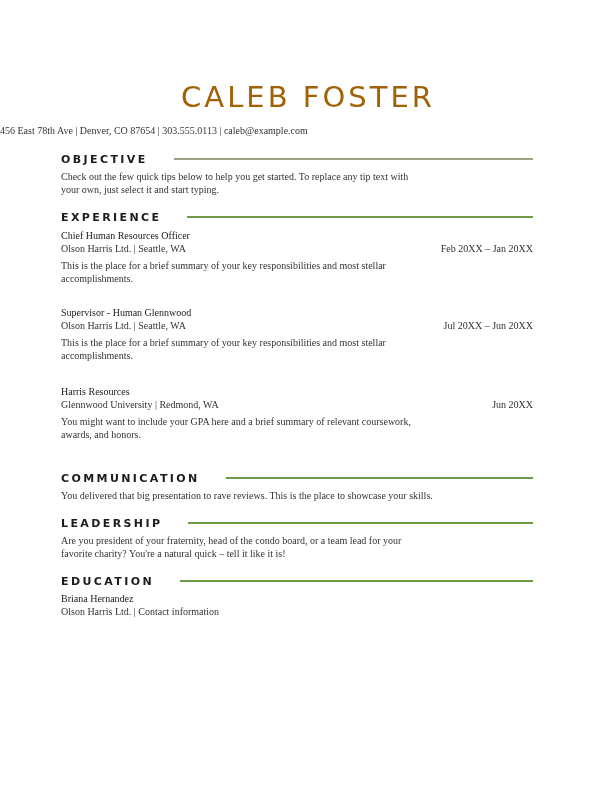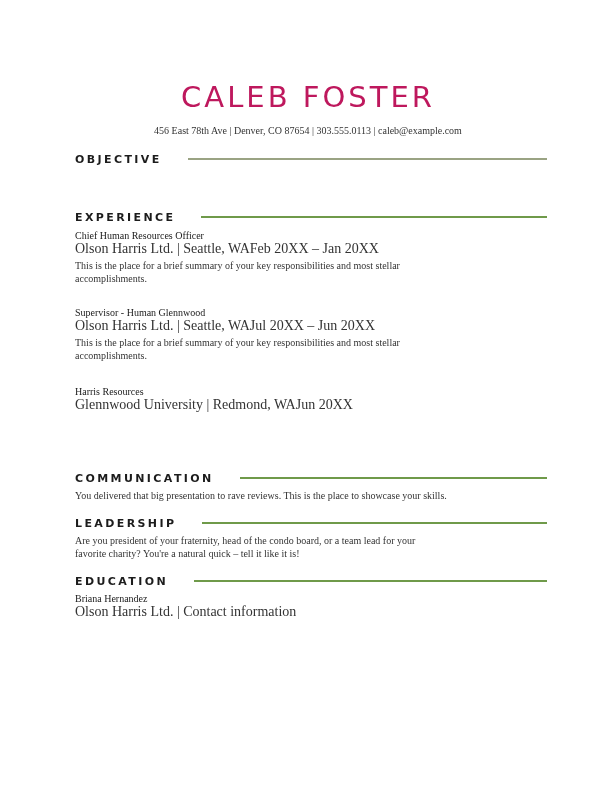--- a/index.html
+++ b/index.html
@@ -1,39 +1,40 @@
 <!DOCTYPE html>
 <html><head>
 <meta charset="utf-8">
 <style>
   html, body { margin:0; padding:0; background:#ffffff; }
   body { width:616px; height:800px; position:relative; overflow:hidden; font-family:"Liberation Serif", serif; color:#2b2b2b; }
-  .name { position:absolute; left:0; width:616px; top:80px; text-align:center; font-family:"DejaVu Sans", sans-serif; font-size:29px; letter-spacing:3px; color:#be185d; font-weight:normal; }
-  .contact { position:absolute; left:0; width:616px; top:125px; text-align:center; font-size:10px; color:#333; }
-  .section { position:absolute; left:75px; width:472px; }
+  .name { position:absolute; left:0; width:616px; top:80px; text-align:center; font-family:"DejaVu Sans", sans-serif; font-size:29px; letter-spacing:3px; color:#a16207; font-weight:normal; }
+  .contact { position:absolute; left:0; width:616px; top:125px; font-size:10px; color:#333; }
+  .section { position:absolute; left:61px; width:472px; }
   .sec-head { display:flex; align-items:center; height:14px; }
   .sec-title { font-family:"DejaVu Sans", sans-serif; font-size:11px; font-weight:bold; letter-spacing:2.4px; color:#1c1c1c; white-space:nowrap; }
   .sec-line { flex:1; height:1.5px; background:#6f9a4a; margin-left:26px; }
   .sec-line.olive { background:#9aa383; }
   .p { font-size:10px; line-height:13px; color:#333; width:360px; }
   .p.wide { width:472px; }
   .bold { font-size:10px; font-weight:normal; line-height:13px; color:#1a1a1a; }
-  .row { display:flex; font-size:14px; line-height:13px; color:#333; }
+  .row { display:flex; justify-content:space-between; font-size:10px; line-height:13px; color:#333; }
 </style>
 </head>
 <body>
 
 <div class="name">CALEB FOSTER</div>
 <div class="contact">456 East 78th Ave  |  Denver, CO 87654  |  303.555.0113  |  caleb@example.com</div>
 
 <div class="section" style="top:152px">
   <div class="sec-head">
       <span class="sec-title">OBJECTIVE</span>
       <span class="sec-line olive"></span>
     </div>
+  <div class="p" style="margin-top:4px">Check out the few quick tips below to help you get started. To replace any tip text with your own, just select it and start typing.</div>
 </div>
 
 <div class="section" style="top:210px">
   <div class="sec-head">
       <span class="sec-title">EXPERIENCE</span>
       <span class="sec-line"></span>
     </div>
   <div style="margin-top:5px">
     <div class="bold">Chief Human Resources Officer</div>
     <div class="row">
@@ -51,20 +52,21 @@
     <div class="p" style="margin-top:4px">This is the place for a brief summary of your key responsibilities and most stellar accomplishments.</div>
   </div>
 </div>
 
 <div class="section" style="top:381px">
   <div class="bold" style="margin-top:4px">Harris Resources</div>
   <div class="row">
       <span>Glennwood University  |  Redmond, WA</span>
       <span>Jun 20XX</span>
     </div>
+  <div class="p" style="margin-top:4px">You might want to include your GPA here and a brief summary of relevant coursework, awards, and honors.</div>
 </div>
 
 <div class="section" style="top:471px">
   <div class="sec-head">
       <span class="sec-title">COMMUNICATION</span>
       <span class="sec-line"></span>
     </div>
   <div class="p wide" style="margin-top:4px">You delivered that big presentation to rave reviews. This is the place to showcase your skills.</div>
 </div>
 

